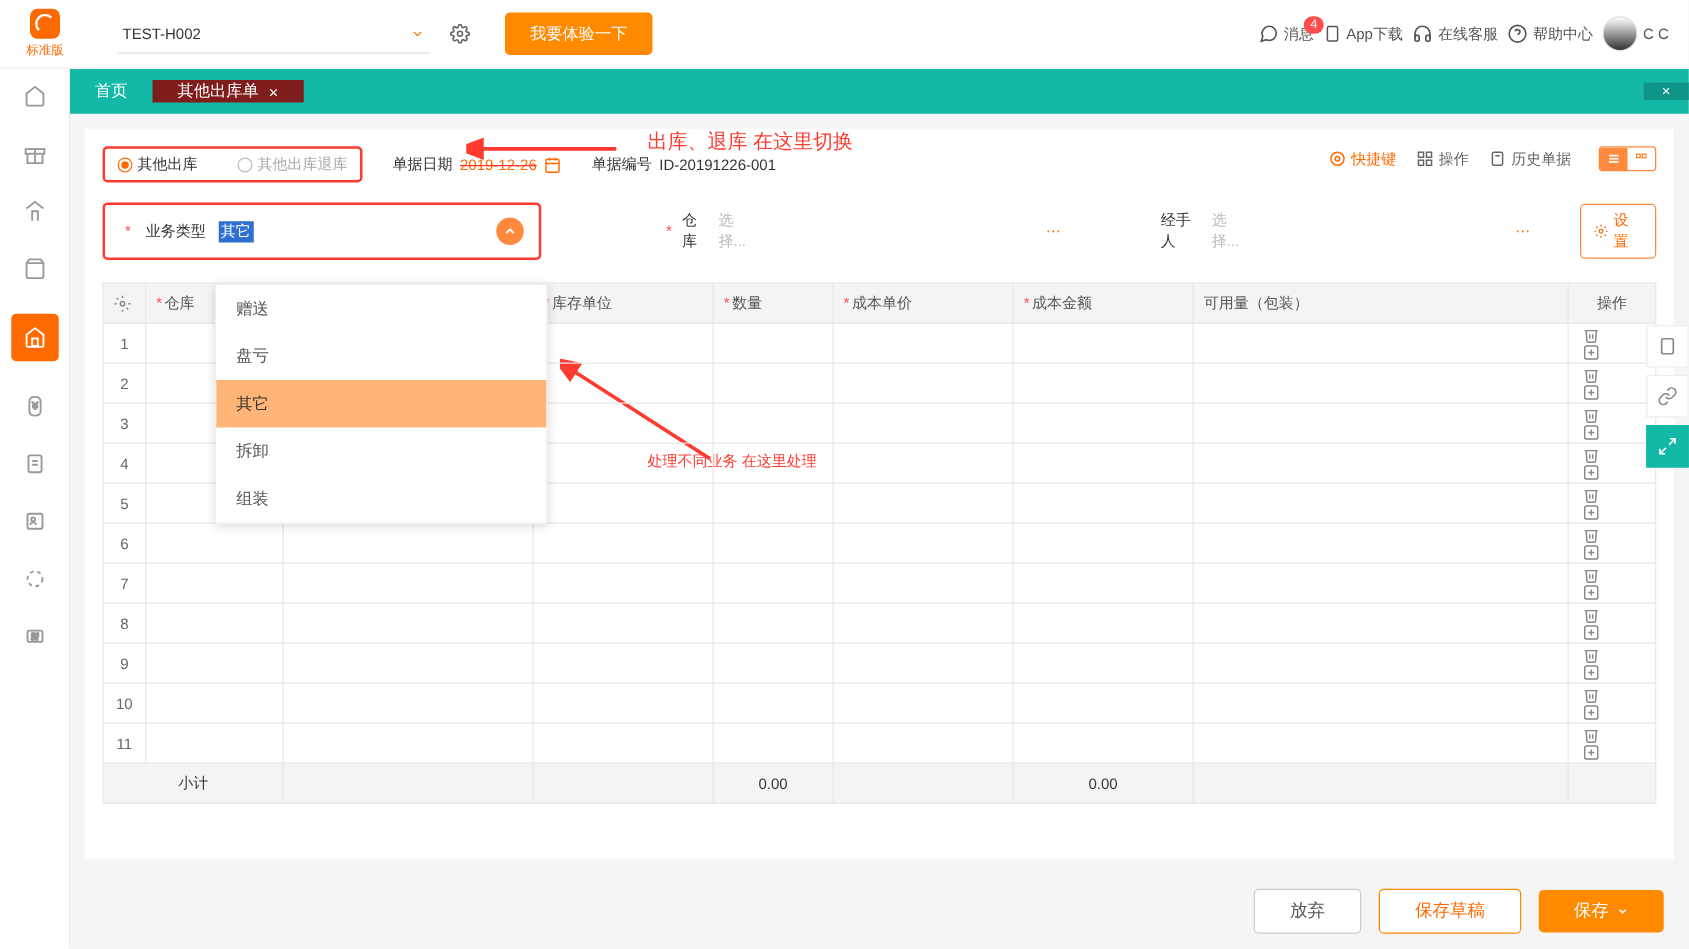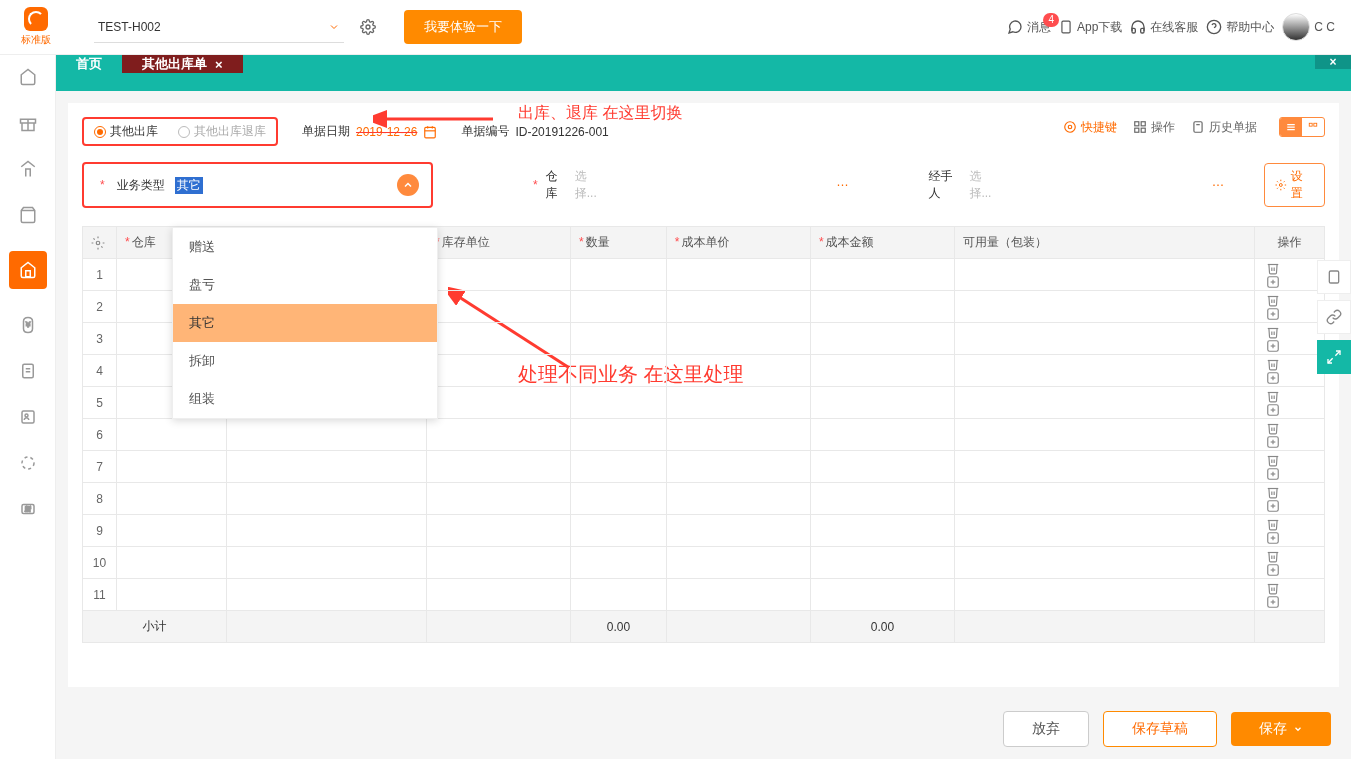--- a/index.html
+++ b/index.html
@@ -16,31 +16,31 @@
 .try-btn { margin-left: 24px; background: #ff8a00; color: #fff; border: none; padding: 8px 20px; border-radius: 4px; cursor: pointer; font-size: 13px; }
 .top-right { margin-left: auto; display: flex; align-items: center; gap: 8px; color: #555; }
 .top-link { display: flex; align-items: center; gap: 4px; cursor: pointer; position: relative; }
 .badge { position: absolute; top: -6px; right: -8px; background: #ff4d4f; color: #fff; border-radius: 8px; padding: 0 5px; font-size: 10px; line-height: 14px; }
 .avatar { width: 28px; height: 28px; border-radius: 50%; background: linear-gradient(#fff, #333); border: 1px solid #ddd; }
 
 .leftnav { position: fixed; left: 0; top: 55px; bottom: 0; width: 56px; background: #fff; border-right: 1px solid #eee; display: flex; flex-direction: column; align-items: center; padding-top: 12px; gap: 26px; }
 .nav-icon { width: 20px; height: 20px; color: #999; cursor: pointer; display: flex; align-items: center; justify-content: center; }
 .nav-icon.active { background: #ff6a00; color: #fff; width: 38px; height: 38px; border-radius: 4px; }
 
-.tabbar { position: fixed; top: 55px; left: 56px; right: 0; height: 36px; background: #14b8a6; display: flex; align-items: flex-start; font-weight: bold; }
+.tabbar { position: fixed; top: 55px; left: 56px; right: 0; height: 36px; background: #14b8a6; display: flex; align-items: center; }
 .tab { padding: 0 20px; display: flex; align-items: center; color: #fff; cursor: pointer; font-size: 13px; }
 .tab.active { background: #7f1d1d; }
 .tab-close { margin-left: 8px; cursor: pointer; }
 .close-panel { margin-left: auto; width: 36px; display: flex; align-items: center; justify-content: center; color: #fff; background: #0f9488; cursor: pointer; }
 
 .content { position: fixed; top: 91px; left: 56px; right: 0; bottom: 0; overflow: hidden; padding: 12px; }
 .sheet { background: #fff; height: calc(100% - 60px); padding: 14px; position: relative; overflow: auto; }
 
 .row1 { display: flex; align-items: center; gap: 24px; position: relative; }
-.radio-group { border: 2px solid #ff3b30; border-radius: 4px; padding: 4px 10px; display: flex; gap: 20px; align-items: center; }
+.radio-group { border: 2px solid #ff3b30; border-radius: 4px; padding: 4px 10px; display: flex; gap: 32px; align-items: center; }
 .radio { display: flex; align-items: center; gap: 4px; cursor: pointer; }
 .radio-dot { width: 12px; height: 12px; border: 1px solid #ff6a00; border-radius: 50%; display: inline-flex; align-items: center; justify-content: center; }
 .radio-dot.on::after { content: ''; width: 6px; height: 6px; background: #ff6a00; border-radius: 50%; }
 .radio.off .radio-dot { border-color: #bbb; }
 .radio.off { color: #aaa; }
 .kv { display: flex; align-items: center; gap: 6px; }
 .date-val { color: #ff6a00; text-decoration: line-through; text-decoration-color: #ff3b30; }
 .cal-icon { color: #ff6a00; }
 .star { color: #ff4d4f; margin-right: 2px; }
 .select-ph { color: #bbb; }
@@ -70,21 +70,21 @@
 .tbl td.num { text-align: center; color: #666; width: 34px; }
 .tbl td.ops { text-align: center; width: 70px; color: #888; }
 .tbl tr.subtotal td { background: #f4f4f4; text-align: center; }
 .th-gear { width: 34px; text-align: center !important; }
 .ops svg { margin: 0 3px; cursor: pointer; }
 
 .dropdown { position: absolute; left: 104px; top: 124px; width: 266px; background: #fff; box-shadow: 0 2px 8px rgba(0,0,0,0.15); border: 1px solid #eee; z-index: 5; }
 .dd-item { padding: 10px 16px; cursor: pointer; font-size: 13px; color: #555; }
 .dd-item.sel { background: #ffb577; color: #333; }
 
-.annot2 { left: 450px; top: 258px; font-size: 20px; }
+.annot2 { left: 450px; top: 258px; font-size: 12px; }
 .arrow2-svg { position: absolute; left: 380px; top: 184px; }
 
 .remark { margin-top: 12px; background: #fff; padding: 16px 20px; display: flex; align-items: center; gap: 20px; }
 .remark-icon { width: 26px; height: 30px; color: #19c37d; }
 .remark-label { font-size: 12px; color: #666; }
 .remark-input { flex: 1; border: none; outline: none; font-size: 13px; color: #333; }
 .remark-input::placeholder { color: #bbb; }
 
 .footer { position: fixed; bottom: 0; left: 56px; right: 0; height: 60px; display: flex; align-items: center; justify-content: flex-end; gap: 14px; padding: 0 20px; background: #f5f5f5; }
 .btn { padding: 8px 28px; border-radius: 4px; cursor: pointer; font-size: 14px; }

